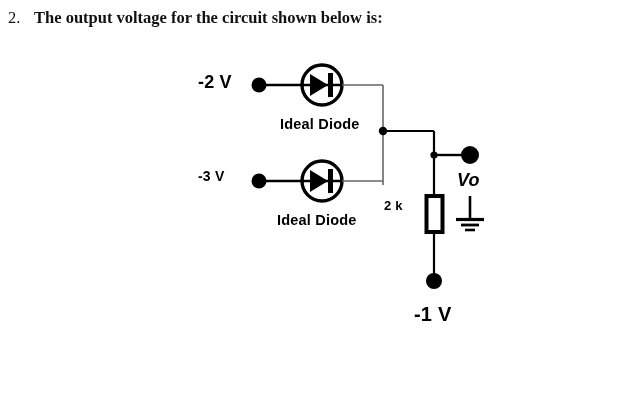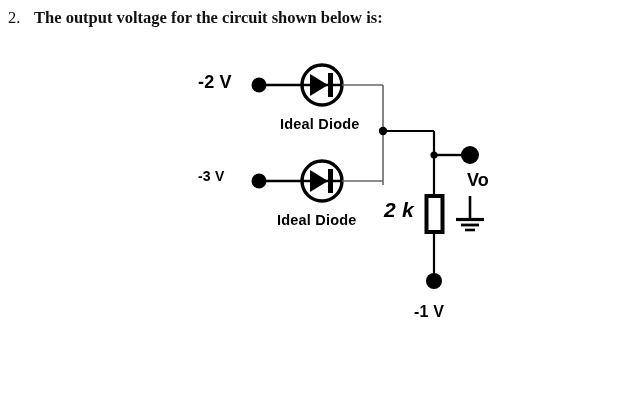--- a/index.html
+++ b/index.html
@@ -58,23 +58,23 @@
     font-family: "Liberation Sans", sans-serif;
     font-weight: bold;
     color: #000000;
     white-space: nowrap;
     letter-spacing: 0.2px;
   }
   #label-v1 { left: 198px; top: 72px; font-size: 18px; }
   #label-v2 { left: 198px; top: 168px; font-size: 14px; }
   #label-diode-1 { left: 280px; top: 116px; font-size: 14.5px; }
   #label-diode-2 { left: 277px; top: 212px; font-size: 14.5px; }
-  #label-resistor { left: 384px; top: 198px; font-size: 21px; font-style: italic; }
-  #label-vo { left: 467px; top: 170px; font-size: 18px; }
-  #label-v3 { left: 414px; top: 303px; font-size: 16px; text-align: center; }
+  #label-resistor { left: 384px; top: 198px; font-size: 13px; }
+  #label-vo { left: 457px; top: 170px; font-size: 18px; font-style: italic; }
+  #label-v3 { left: 414px; top: 303px; font-size: 20px; text-align: center; }
 </style>
 </head>
 <body>
 
 <div id="question-block">
   <span id="question-number">2.</span>
   <span id="question-text">The output voltage for the circuit shown below is:</span>
 </div>
 
 <div id="circuit-canvas">

